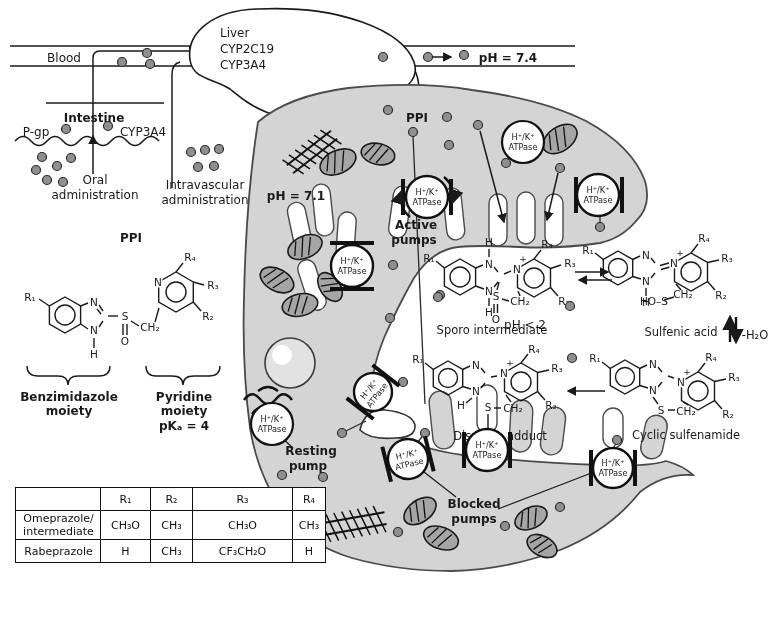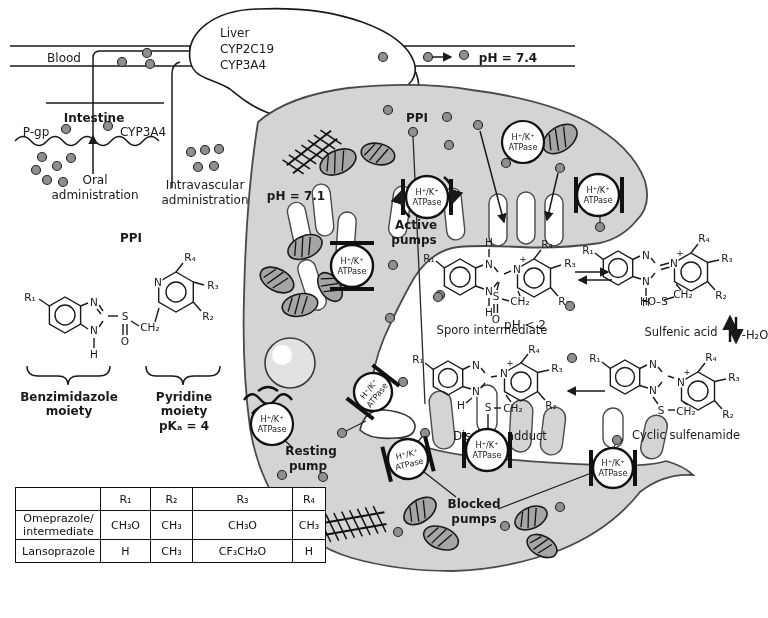--- a/index.html
+++ b/index.html
@@ -478,21 +478,21 @@
     <td class="nm">
       <div>Omeprazole/</div>
       <div>intermediate</div>
     </td>
     <td>CH₃O</td>
     <td>CH₃</td>
     <td>CH₃O</td>
     <td>CH₃</td>
   </tr>
   <tr>
-    <td class="nm">Lansoprazole</td>
+    <td class="nm">Rabeprazole</td>
     <td>H</td>
     <td>CH₃</td>
     <td>CF₃CH₂O</td>
     <td>H</td>
   </tr>
 </tbody>
     </table>
 </div>
 
 </body></html>

